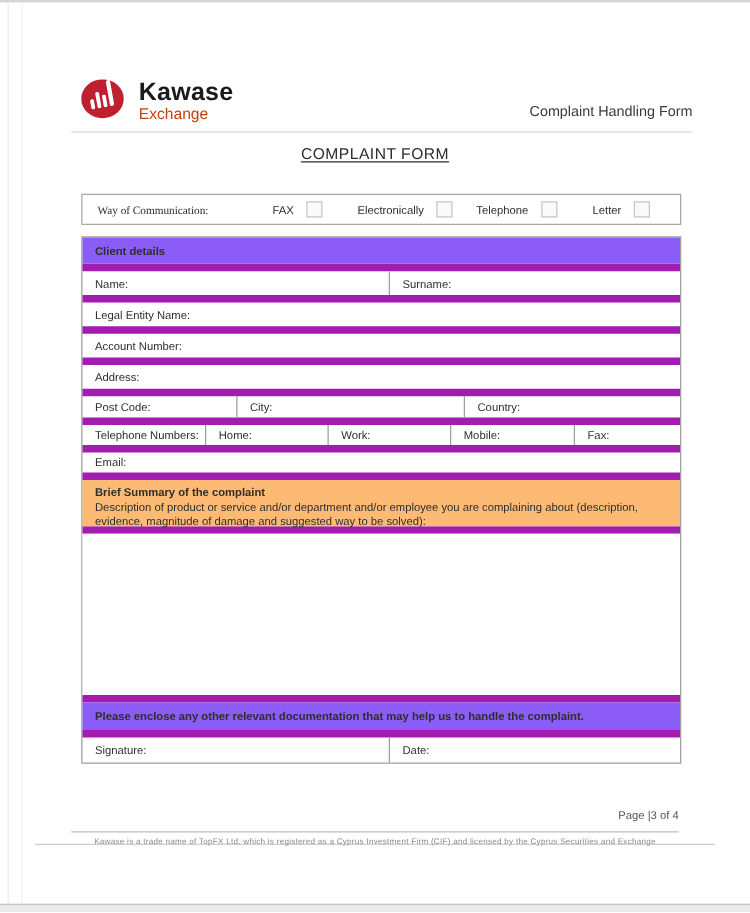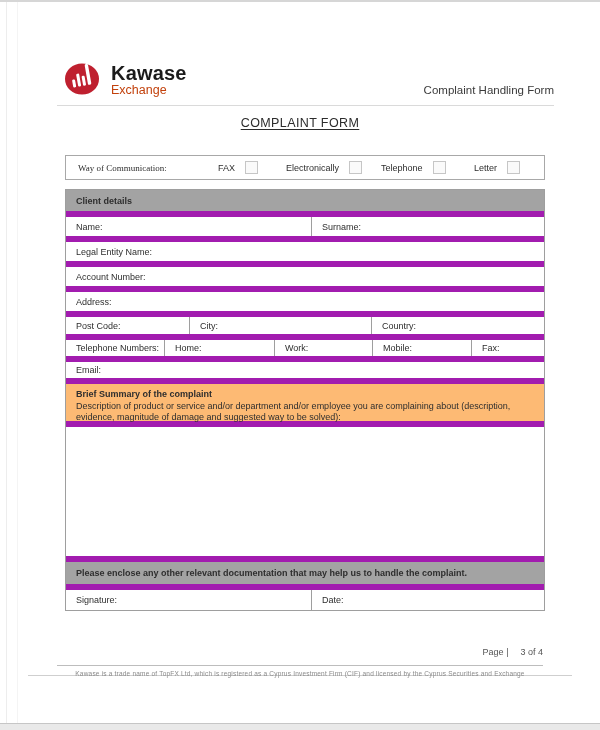--- a/index.html
+++ b/index.html
@@ -34,29 +34,29 @@
   .cbx { width:13px; height:13px; border:1px solid #c6c6c6; background:#fafafa; margin-left:10px; }
 
   
   .table { position:absolute; left:65px; top:187px; width:480px; border:1px solid #9e9e9e; background:#fff; }
   .trow { display:flex; align-items:stretch; }
   .trow + .trow { border-top:6px solid #a21caf; }
   .cell { display:flex; align-items:center; padding-left:10px; font-size:9px; color:#2e2e2e; }
   .cell + .cell { border-left:1px solid #9e9e9e; }
   .grow { flex:1 1 auto; }
   .h21{height:21px} .h22{height:22px} .h23{height:23px} .h25{height:25px} .h26{height:26px}
-  .sect { background:#a3a3a3; font-weight:bold; }
+  .sect { background:#8b5cf6; font-weight:bold; }
   .summary-head { display:block; background:#fdba74; height:37px; padding:5px 12px 0 10px;
     font-size:9px; line-height:1.3; }
   .summary-title { font-weight:bold; }
   .bigcell { height:129px; background:#fff; }
 
   
   .page-num { position:absolute; top:645px; right:57px; font-size:9px; color:#555; }
-  .page-num .val { margin-left:12px; }
+  .page-num .val { }
   .footer-rule { position:absolute; top:663px; left:57px; right:57px; height:1px; background:#bdbdbd; }
   .disclaimer-rule { position:absolute; top:673px; left:28px; right:28px; height:1px; background:#cfcfcf; }
   .disclaimer { position:absolute; top:668px; left:0; right:0; text-align:center;
     font-size:6.5px; color:#8a8a8a; letter-spacing:0.2px; }
 </style>
 </head>
 <body>
 
 <div class="page">
   <div class="scan-edge-a"></div>
@@ -150,21 +150,21 @@
       </div>
     </div>
 
     <div class="trow h22">
       <div class="cell" style="width:98px;">
         <span>Telephone Numbers:</span>
       </div>
       <div class="cell" style="width:98px;">
         <span>Home:</span>
       </div>
-      <div class="cell" style="width:98px;margin-left:12px;">
+      <div class="cell" style="width:98px;">
         <span>Work:</span>
       </div>
       <div class="cell" style="width:99px;">
         <span>Mobile:</span>
       </div>
       <div class="cell grow">
         <span>Fax:</span>
       </div>
     </div>
 

